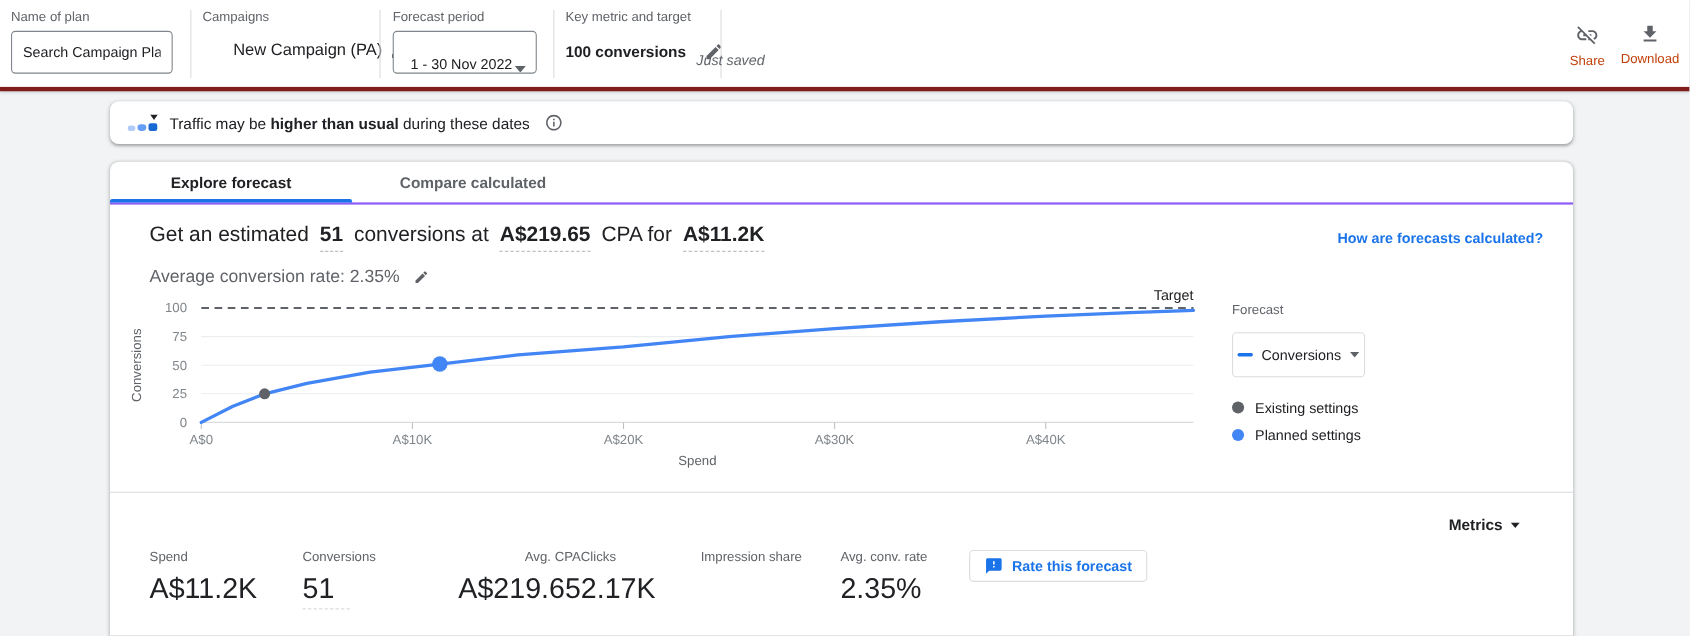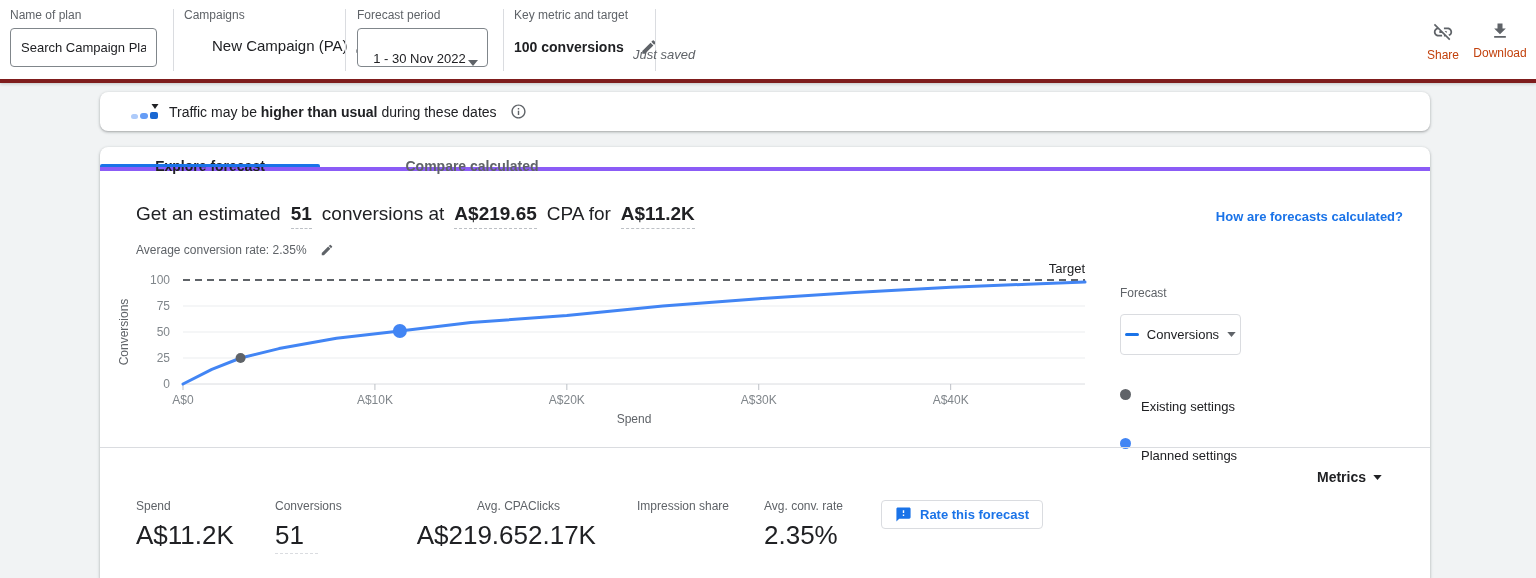--- a/index.html
+++ b/index.html
@@ -26,52 +26,52 @@
   .select-box .sel-txt { font-size: 13px; color: #202124; flex: 1; text-align: center; }
   .keymetric-val { font-size: 14px; color: #202124; font-weight: bold; }
   .saved { position: absolute; left: 633px; top: 31px; font-style: italic; font-size: 13px; color: #5f6368; margin-top: 16px; }
   .icon-btn { position: absolute; top: 21px; display: flex; flex-direction: column; align-items: center;
     gap: 5px; cursor: pointer; color: #5f6368; }
   .icon-btn .lbl { font-size: 12px; color: #c2410c; }
   .pencil-btn { background: none; border: none; cursor: pointer; display: inline-flex; align-items: center; }
   
   .notice { position: absolute; left: 100px; top: 92px; width: 1330px; height: 39px;
     background: #fff; border-radius: 8px; box-shadow: 0 1px 2px rgba(60,64,67,.3), 0 1px 3px 1px rgba(60,64,67,.12);
-    display: flex; align-items: center; padding-left: 31px; }
+    display: flex; align-items: center; padding-left: 16px; }
   .notice-text { font-size: 14px; color: #202124; margin-left: 10px; }
   .notice-text b { font-weight: bold; }
   .notice .info { margin-left: 13px; display: inline-flex; cursor: pointer; }
   
   .card { position: absolute; left: 100px; top: 147px; width: 1330px; height: 431px;
     background: #fff; border-radius: 8px 8px 0 0; box-shadow: 0 1px 2px rgba(60,64,67,.3), 0 1px 3px 1px rgba(60,64,67,.12); }
-  .tabs { position: absolute; top: 0; left: 0; width: 100%; height: 24px; border-bottom: 4px solid #8b5cf6; display: flex; gap: 42px; }
+  .tabs { position: absolute; top: 0; left: 0; width: 100%; height: 39px; border-bottom: 2px solid #8b5cf6; display: flex; }
   .tab { width: 220px; text-align: center; line-height: 38px; font-size: 14px; font-weight: bold;
     color: #5f6368; cursor: pointer; position: relative; }
   .tab.active { color: #202124; }
   .tab.active::after { content: ""; position: absolute; left: 0; bottom: 0; width: 100%; height: 3px;
     background: var(--accent, #1a73e8); border-radius: 2px 2px 0 0; }
   .headline { position: absolute; left: 36px; top: 56px; display: flex; align-items: baseline;
     gap: 10px; font-size: 19px; color: #202124; white-space: nowrap; }
   .headline .hl-val { font-weight: bold; border-bottom: 1px dashed #bdc1c6; padding-bottom: 3px; }
   .forecast-link { position: absolute; right: 27px; top: 62px; font-size: 13px; font-weight: bold;
     color: var(--accent, #1a73e8); cursor: pointer; text-decoration: none; }
   .subline { position: absolute; left: 36px; top: 96px; display: flex; align-items: center; gap: 13px;
-    font-size: 12px; color: #5f6368; }
+    font-size: 16px; color: #5f6368; }
   .chart-svg { position: absolute; left: 0; top: 113px; }
   
   .fpanel { position: absolute; left: 1020px; top: 127px; }
-  .fpanel-label { font-size: 12px; color: #5f6368; margin-top: 12px; }
+  .fpanel-label { font-size: 12px; color: #5f6368; }
   .fdrop { margin-top: 14px; width: 121px; height: 41px; border: 1px solid #dadce0; border-radius: 4px;
     display: flex; align-items: center; justify-content: center; gap: 8px; cursor: pointer; background: #fff; }
   .fdrop .dash { width: 14px; height: 3px; border-radius: 2px; background: var(--accent, #1a73e8); }
   .fdrop .fdrop-txt { font-size: 13px; color: #202124; }
   .legend { margin-top: 20px; }
   .legend-item { display: flex; align-items: center; gap: 10px; margin-bottom: 10px; }
   .legend-dot { width: 11px; height: 11px; border-radius: 50%; }
-  .legend-txt { font-size: 13px; color: #202124; margin-top: 24px; }
+  .legend-txt { font-size: 13px; color: #202124; }
   
   .metrics-divider { position: absolute; left: 0; top: 300px; width: 100%; height: 1px; background: #dadce0; }
   .metrics-drop { position: absolute; right: 48px; top: 322px; display: flex; align-items: center; gap: 7px;
     font-size: 14px; font-weight: bold; color: #202124; cursor: pointer; }
   .metrics-row { position: absolute; left: 36px; top: 352px; display: flex; align-items: flex-start; }
   .metric .m-label { font-size: 12px; color: #5f6368; margin-bottom: 7px; white-space: nowrap; }
   .metric .m-value { font-size: 26px; color: #202124; white-space: nowrap; }
   .metric .m-value.dashed { border-bottom: 1px dashed #dadce0; padding: 0 14px 2px 0; }
   .rate-btn { margin-left: 17px; margin-top: 1px; height: 29px; padding: 0 13px; background: #fff;
     border: 1px solid #dadce0; border-radius: 4px; display: flex; align-items: center; gap: 8px;

